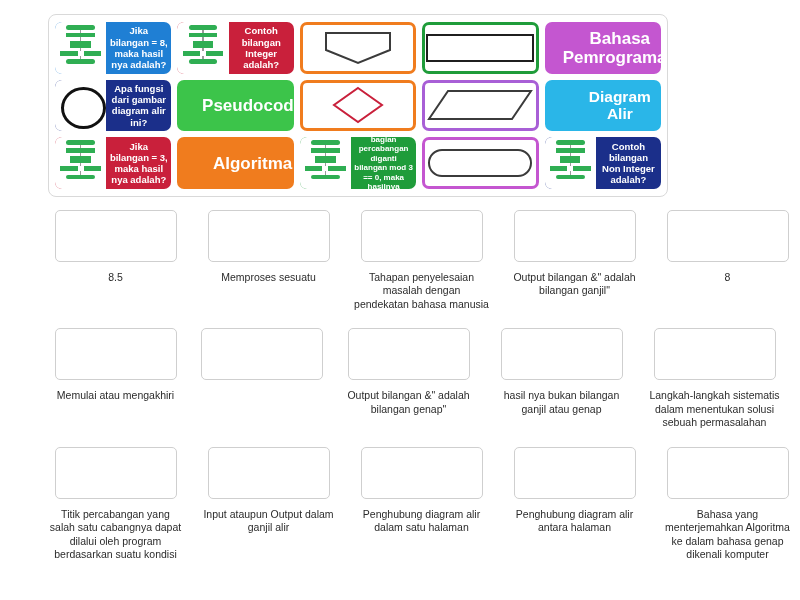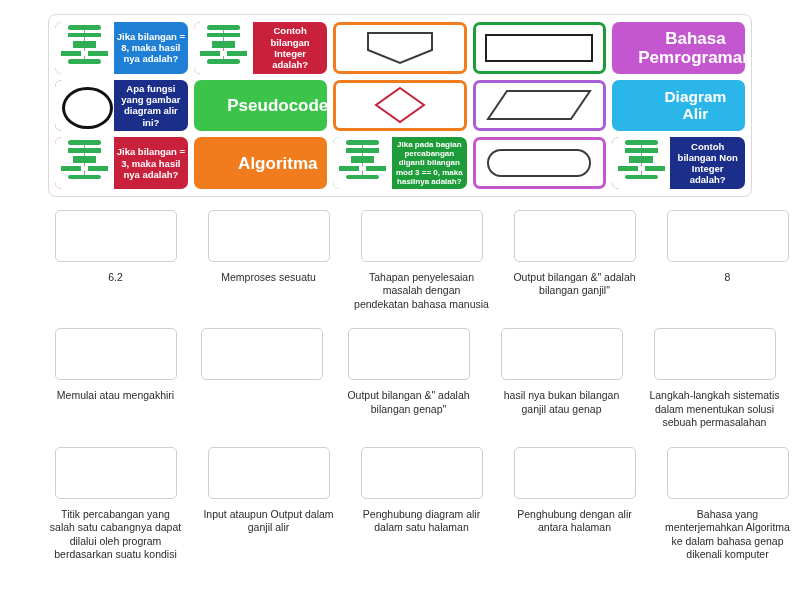--- a/index.html
+++ b/index.html
@@ -14,21 +14,21 @@
     height: 600px;
     overflow: hidden;
     background: #ffffff;
   }
 
   
   .tiles-panel {
     position: absolute;
     left: 48px;
     top: 14px;
-    width: 704px;
+    width: 620px;
     height: 183px;
     border: 1px solid #d9d9d9;
     border-radius: 8px;
     background: #ffffff;
     box-sizing: border-box;
     padding: 7px 6px;
   }
   .tiles-grid {
     display: grid;
     grid-template-columns: repeat(5, 1fr);
@@ -203,21 +203,21 @@
 
       <div class="tile" style="background:#c456d0">
         <div class="tile-text">Bahasa Pemrograman</div>
       </div>
 
       <div class="tile img" style="background:#1b2f8a">
         <div class="tile-inner">
           <div class="tile-thumb">
             <div style="position:absolute;left:12%;top:14%;width:76%;height:70%;border:3px solid #111;border-radius:50%;background:#fff"></div>
           </div>
-          <div class="tile-caption">Apa fungsi yang gambar diagram alir ini?</div>
+          <div class="tile-caption">Apa fungsi dari gambar diagram alir ini?</div>
         </div>
       </div>
 
       <div class="tile" style="background:#3cc44a">
         <div class="tile-text">Pseudocode</div>
       </div>
 
       <div class="tile shape" style="border-color:#f07c1e">
         <svg class="shape-svg" width="54" height="40" viewBox="0 0 54 40">
           <polygon points="27,3 51,20 27,37 3,20" fill="#ffffff" stroke="#c9203b" stroke-width="2"></polygon>
@@ -305,21 +305,21 @@
       </div>
 
     </div>
   </div>
 
   <div class="answers">
 
     <div class="ans-row">
       <div class="ans">
         <div class="ans-drop"></div>
-        <div class="ans-label">6.2</div>
+        <div class="ans-label">8.5</div>
       </div>
       <div class="ans">
         <div class="ans-drop"></div>
         <div class="ans-label">Memproses sesuatu</div>
       </div>
       <div class="ans">
         <div class="ans-drop"></div>
         <div class="ans-label">Tahapan penyelesaian masalah dengan pendekatan bahasa manusia</div>
       </div>
       <div class="ans">
@@ -362,21 +362,21 @@
       <div class="ans">
         <div class="ans-drop"></div>
         <div class="ans-label">Input ataupun Output dalam ganjil alir</div>
       </div>
       <div class="ans">
         <div class="ans-drop"></div>
         <div class="ans-label">Penghubung diagram alir dalam satu halaman</div>
       </div>
       <div class="ans">
         <div class="ans-drop"></div>
-        <div class="ans-label">Penghubung dengan alir antara halaman</div>
+        <div class="ans-label">Penghubung diagram alir antara halaman</div>
       </div>
       <div class="ans">
         <div class="ans-drop"></div>
         <div class="ans-label">Bahasa yang menterjemahkan Algoritma ke dalam bahasa genap dikenali komputer</div>
       </div>
     </div>
 
   </div>
 </div>
 

